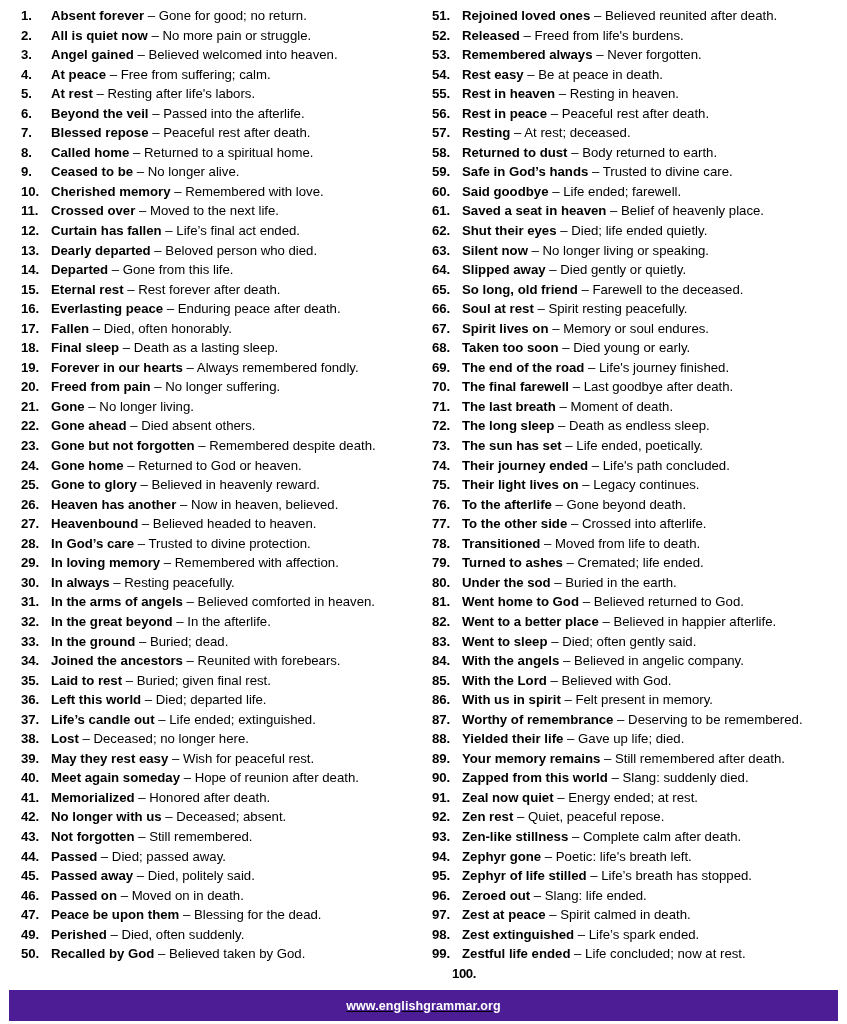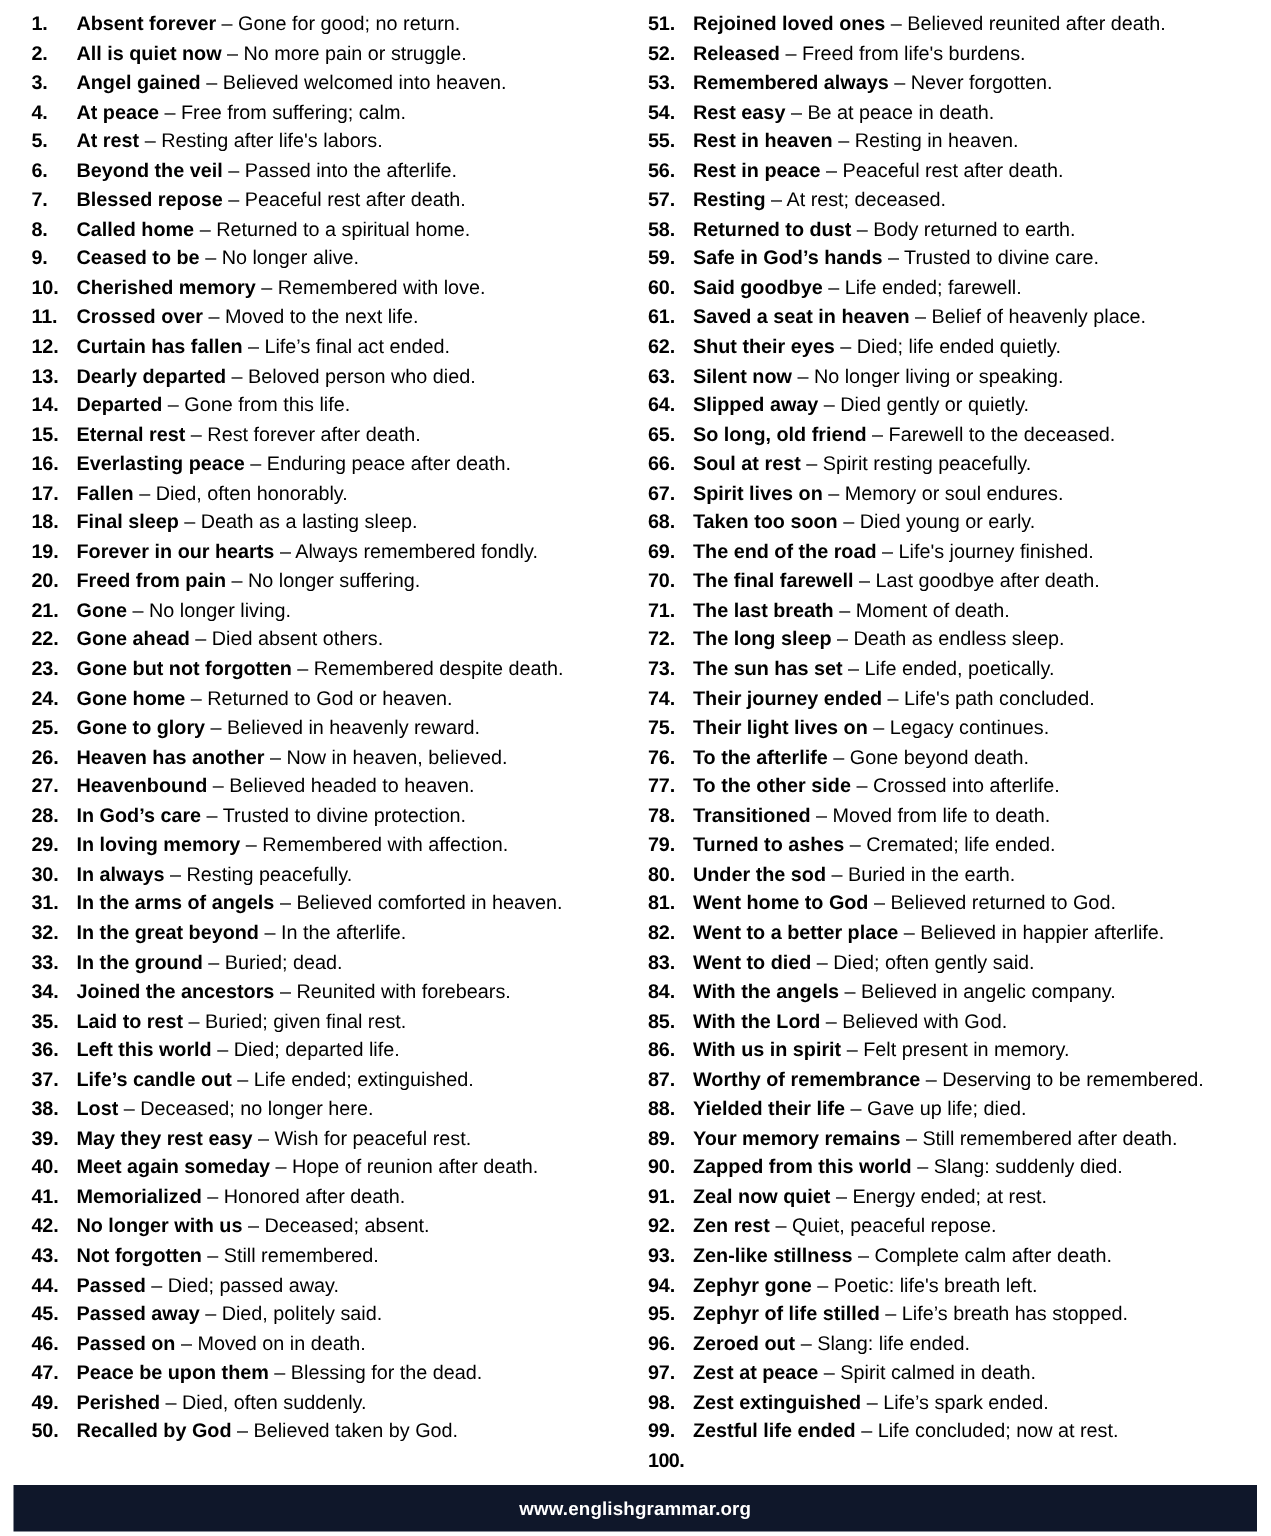--- a/index.html
+++ b/index.html
@@ -67,20 +67,21 @@
     min-width: 30px;
     flex: 0 0 30px;
     text-align: left;
     letter-spacing: -0.1px;
   }
   .num.wide {
     width: 30px;
     min-width: 30px;
     flex: 0 0 30px;
     letter-spacing: -0.4px;
+    margin-left: 20px;
   }
   .term {
     font-weight: bold;
     margin-right: 0;
   }
   .dashdef {
     font-weight: normal;
   }
   #footer-bar {
     position: absolute;
@@ -431,21 +432,21 @@
           <li class="item">
             <span class="num">81.</span>
             <span><span class="term">Went home to God</span><span class="dashdef"> – Believed returned to God.</span></span>
           </li>
           <li class="item">
             <span class="num">82.</span>
             <span><span class="term">Went to a better place</span><span class="dashdef"> – Believed in happier afterlife.</span></span>
           </li>
           <li class="item">
             <span class="num">83.</span>
-            <span><span class="term">Went to died</span><span class="dashdef"> – Died; often gently said.</span></span>
+            <span><span class="term">Went to sleep</span><span class="dashdef"> – Died; often gently said.</span></span>
           </li>
           <li class="item">
             <span class="num">84.</span>
             <span><span class="term">With the angels</span><span class="dashdef"> – Believed in angelic company.</span></span>
           </li>
           <li class="item">
             <span class="num">85.</span>
             <span><span class="term">With the Lord</span><span class="dashdef"> – Believed with God.</span></span>
           </li>
           <li class="item">
@@ -504,17 +505,17 @@
             <span class="num">99.</span>
             <span><span class="term">Zestful life ended</span><span class="dashdef"> – Life concluded; now at rest.</span></span>
           </li>
           <li class="item">
             <span class="num wide">100.</span>
           </li>
         </ol>
     </div>
   </div>
 
-  <div id="footer-bar" style="background: #0f172a;">
+  <div id="footer-bar" style="background: #4c1d95; text-decoration: underline;">
     <span id="footer-text" style="color: rgb(255, 255, 255);">www.englishgrammar.org</span>
   </div>
 
 </div>
 
 </body></html>

